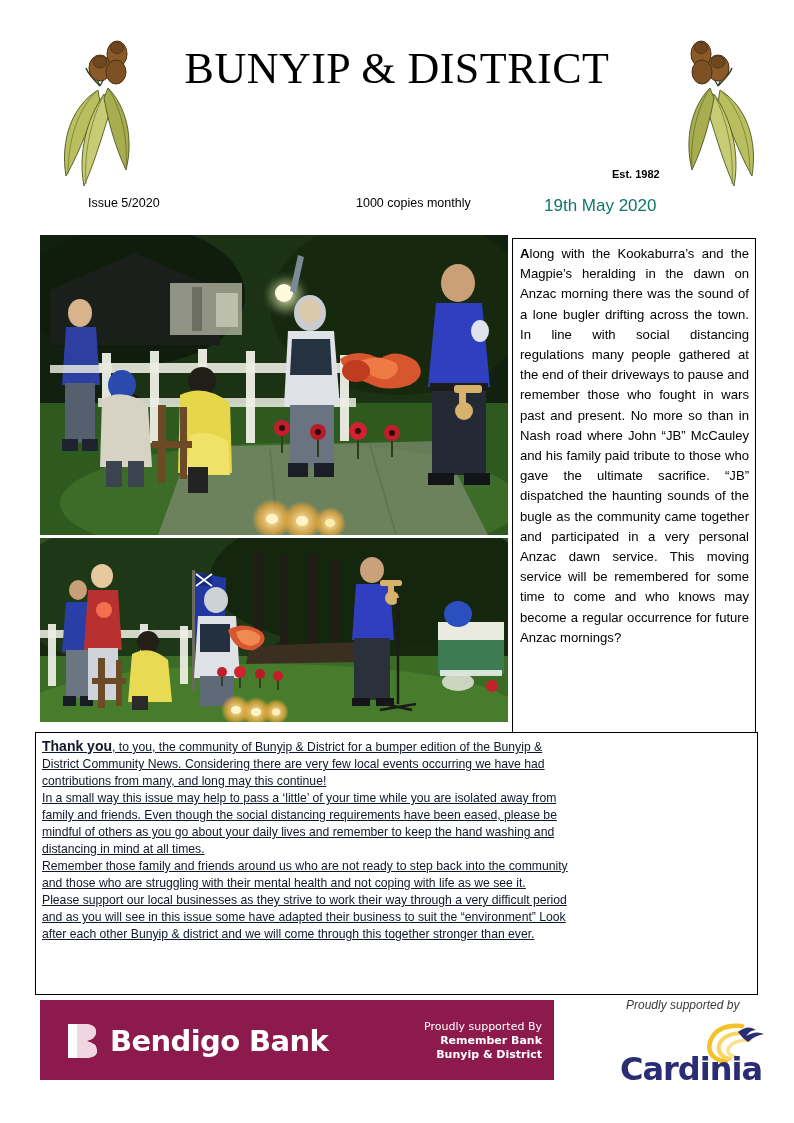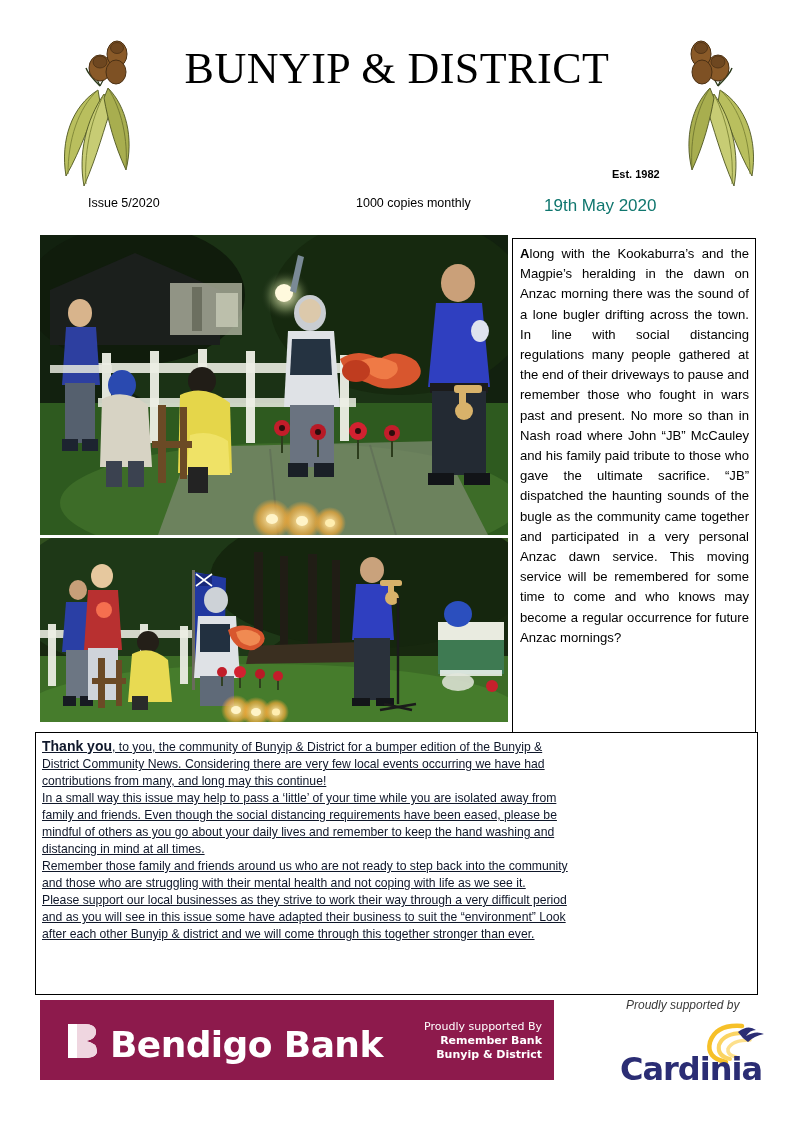--- a/index.html
+++ b/index.html
@@ -78,21 +78,21 @@
 
   
   .bendigo {
     position: absolute; left: 40px; top: 1000px; width: 514px; height: 80px;
     background: #8d1a4c;
   }
   .bendigo-mark { position: absolute; left: 26px; top: 22px; width: 36px; height: 38px; }
   .bendigo-word {
     position: absolute; left: 70px; top: 24px;
     font-family: "DejaVu Sans", sans-serif;
-    font-size: 36px; font-weight: bold; color: #fff; letter-spacing: -0.6px;
+    font-size: 29px; font-weight: bold; color: #fff; letter-spacing: -0.6px;
   }
   .bendigo-support {
     position: absolute; left: 330px; top: 20px; width: 172px;
     text-align: right; color: #fff;
     font-family: "DejaVu Sans", sans-serif; font-size: 11px; line-height: 14px;
   }
   .bendigo-support .b2, .bendigo-support .b3 { font-weight: bold; }
 
   
   .cardinia { position: absolute; left: 600px; top: 996px; width: 186px; height: 100px; }

